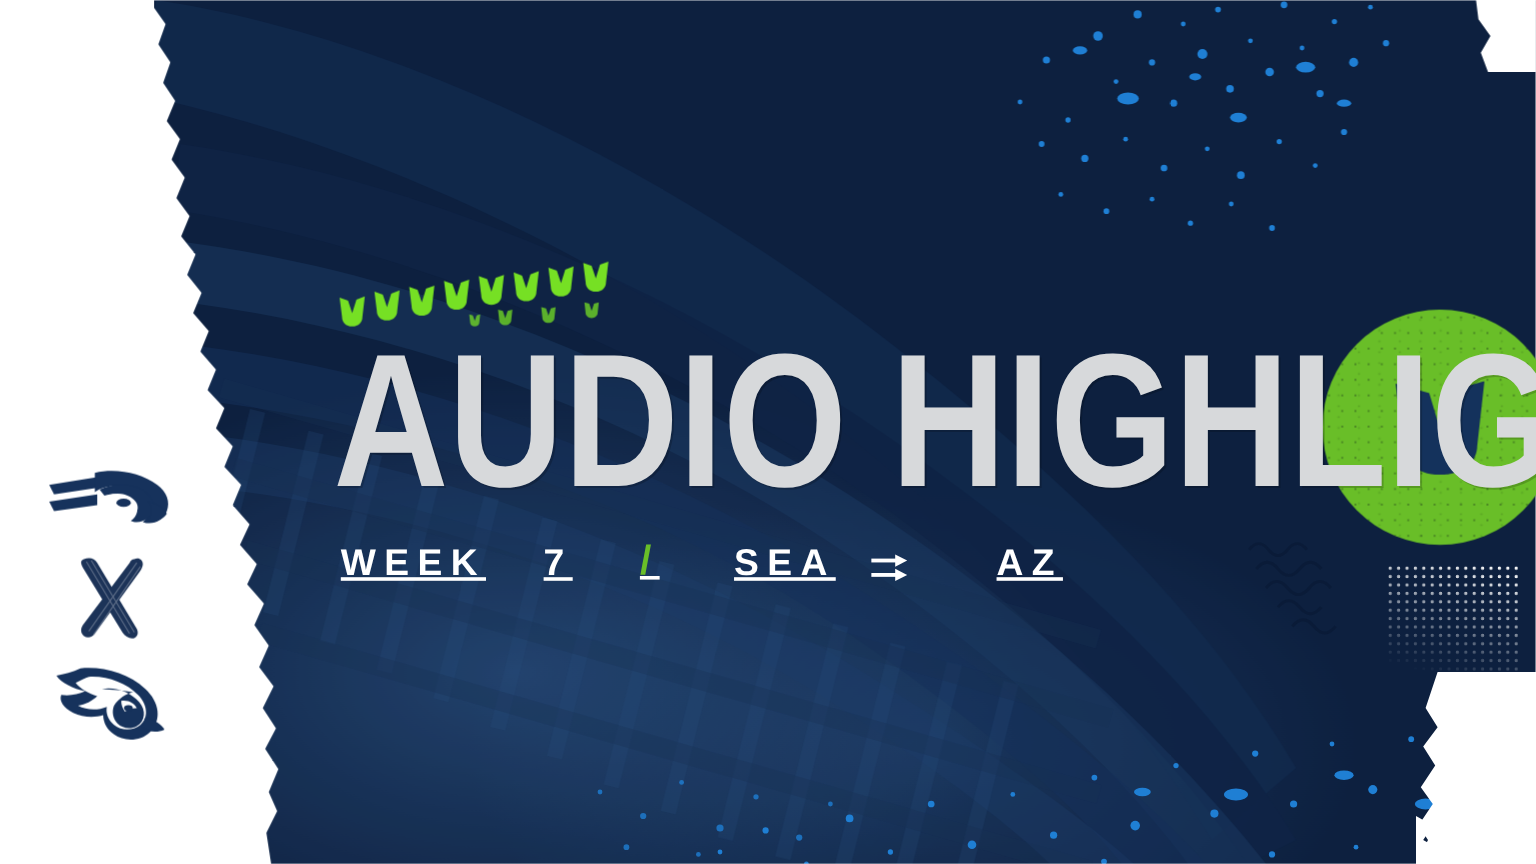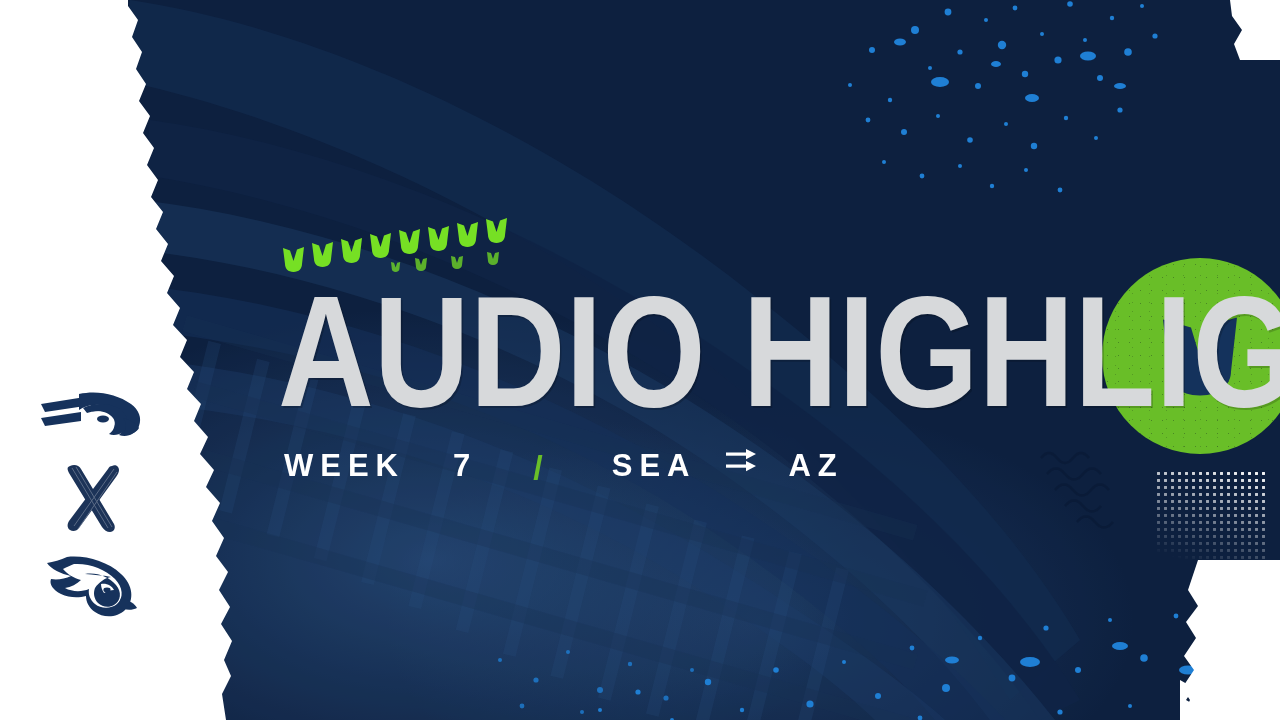--- a/index.html
+++ b/index.html
@@ -169,33 +169,34 @@
     color: #d7d9db;
     transform: scaleX(.84);
     transform-origin: left center;
     white-space: nowrap;
     text-shadow: 2px 2px 0 rgba(0,0,0,.18);
   }
 
   .subline {
     margin: 20px 0 0 6px;
     display: flex;
-    align-items: flex-start;
+    align-items: flex-end;
     font-weight: 700;
     font-size: 31px;
     letter-spacing: 7px;
     color: #ffffff;
     white-space: nowrap;
+    text-decoration: underline;
   }
   .sub-week   { margin-right: 48px; }
   .sub-num    { margin-right: 56px; }
   .sub-slash  { color: #69be28; margin-right: 62px; font-size: 34px; }
   .sub-home   { margin-right: 30px; }
   .sub-arrow  { margin-right: 28px; display: inline-flex; align-items: center; }
-  .sub-away   { letter-spacing: 7px; }
+  .sub-away   { letter-spacing: 7px; margin-left: 42px; }
 </style>
 </head>
 <body>
 
 <div id="stage">
 
   <div class="navy-panel">
 
     <div class="navy-wash"></div>
 

